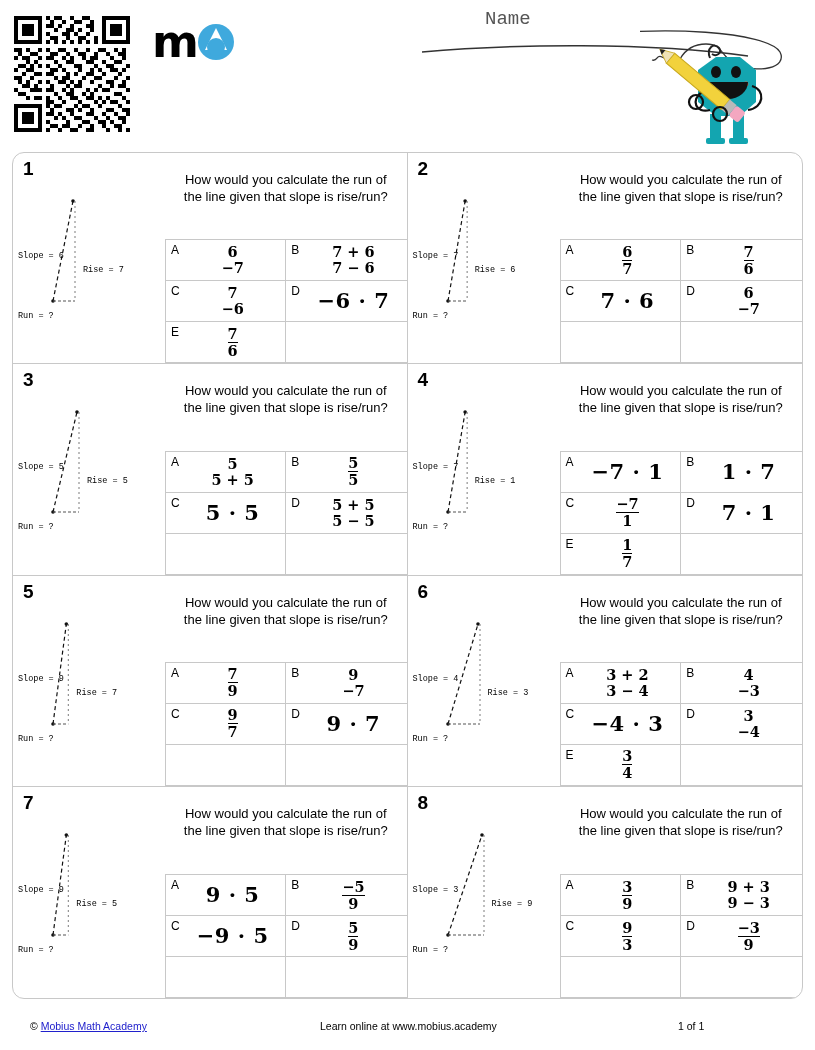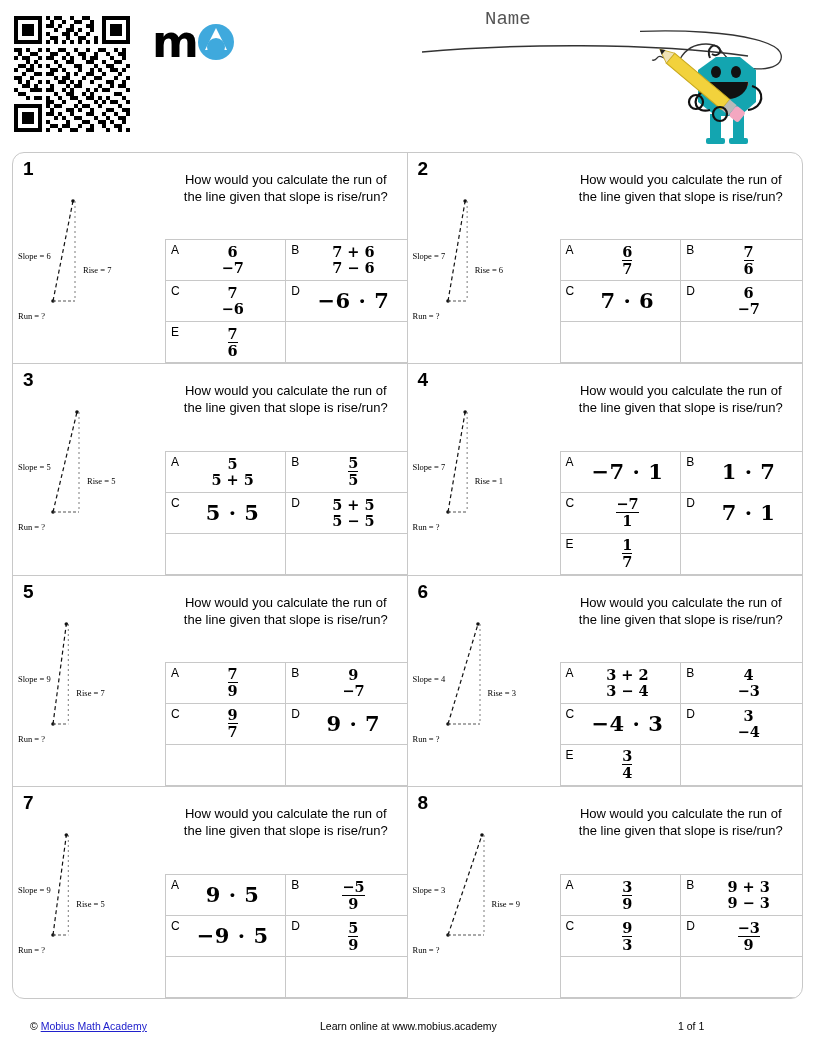--- a/index.html
+++ b/index.html
@@ -159,21 +159,21 @@
     position: relative;
   }
   .tri-svg {
     position: absolute;
     left: 0;
     top: 30px;
   }
   .lbl {
     position: absolute;
     font-size: 8.5px;
-    font-family: Liberation Serif, serif;
+    font-family: Liberation Mono, monospace;
     white-space: nowrap;
     color: #000;
   }
 
   .right-col {
     flex: 1 1 auto;
     display: flex;
     flex-direction: column;
     position: relative;
   }

